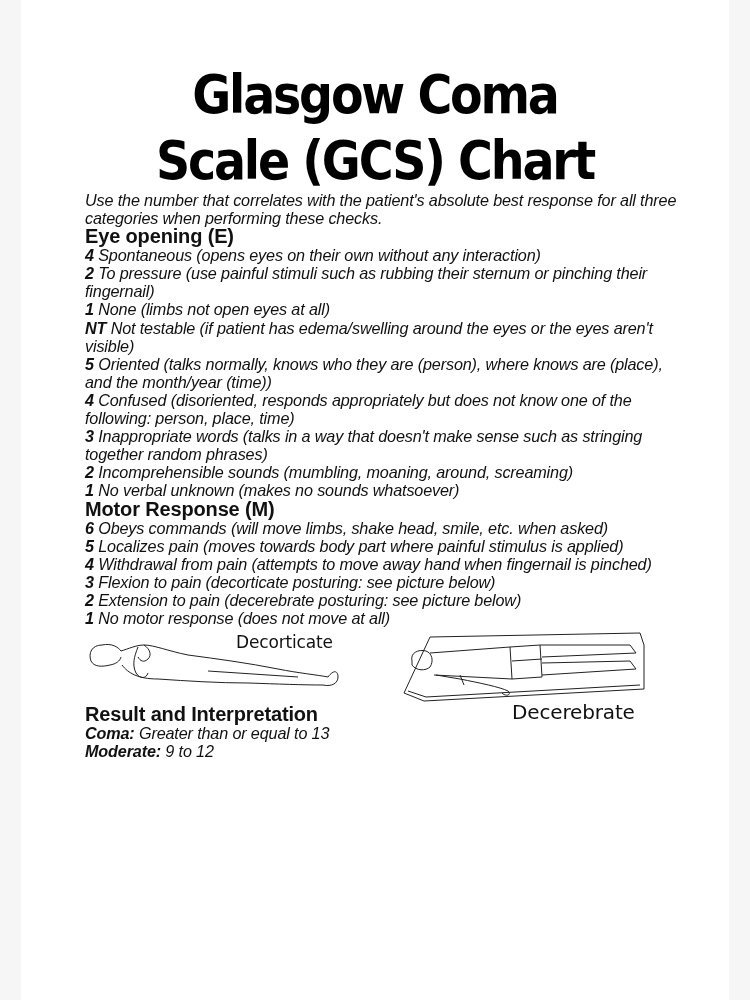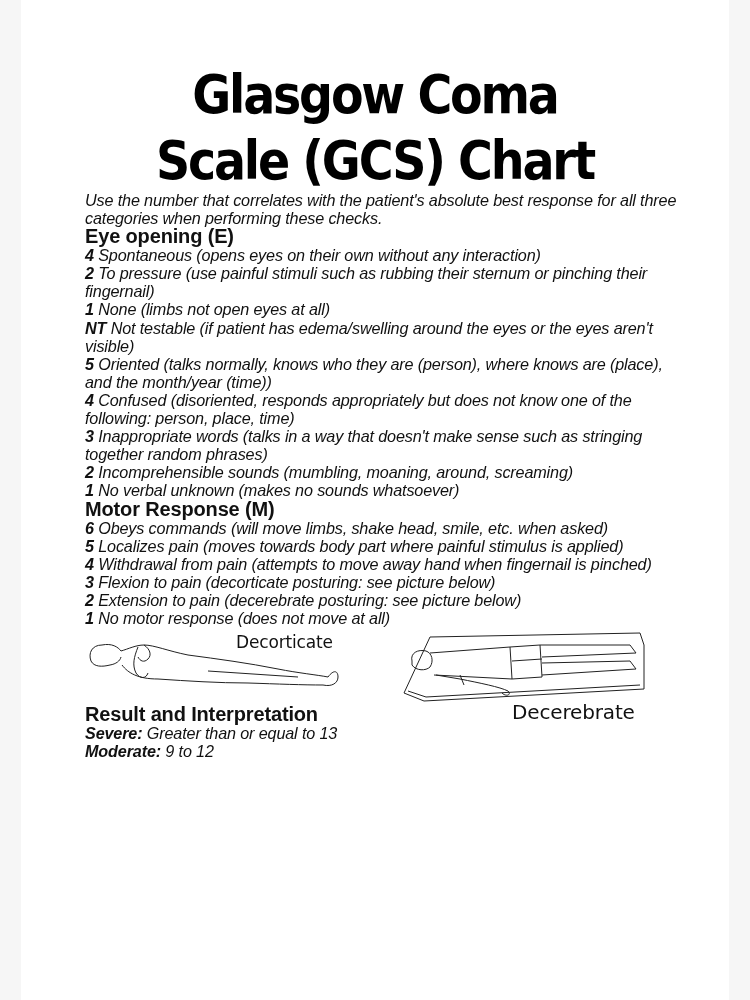--- a/index.html
+++ b/index.html
@@ -119,15 +119,15 @@
 
           <path d="M36 44 L60 48 C80 52 100 56 108 60 C112 64 106 66 102 62"></path>
           <path d="M60 44 L64 54"></path>
         </g>
       </svg>
       <span class="fig-label" style="left:112px; top:44px; font-size:20px;margin-top:28px;">Decerebrate</span>
     </div>
   </div>
 
   <h2 class="heading">Result and Interpretation</h2>
-  <p><span class="b">Severe:</span> <span>Greater than or equal to 13</span></p>
+  <p><span class="b">Coma:</span> <span>Greater than or equal to 13</span></p>
   <p><span class="b">Moderate:</span> <span>9 to 12</span></p>
 </div>
 
 </body></html>

